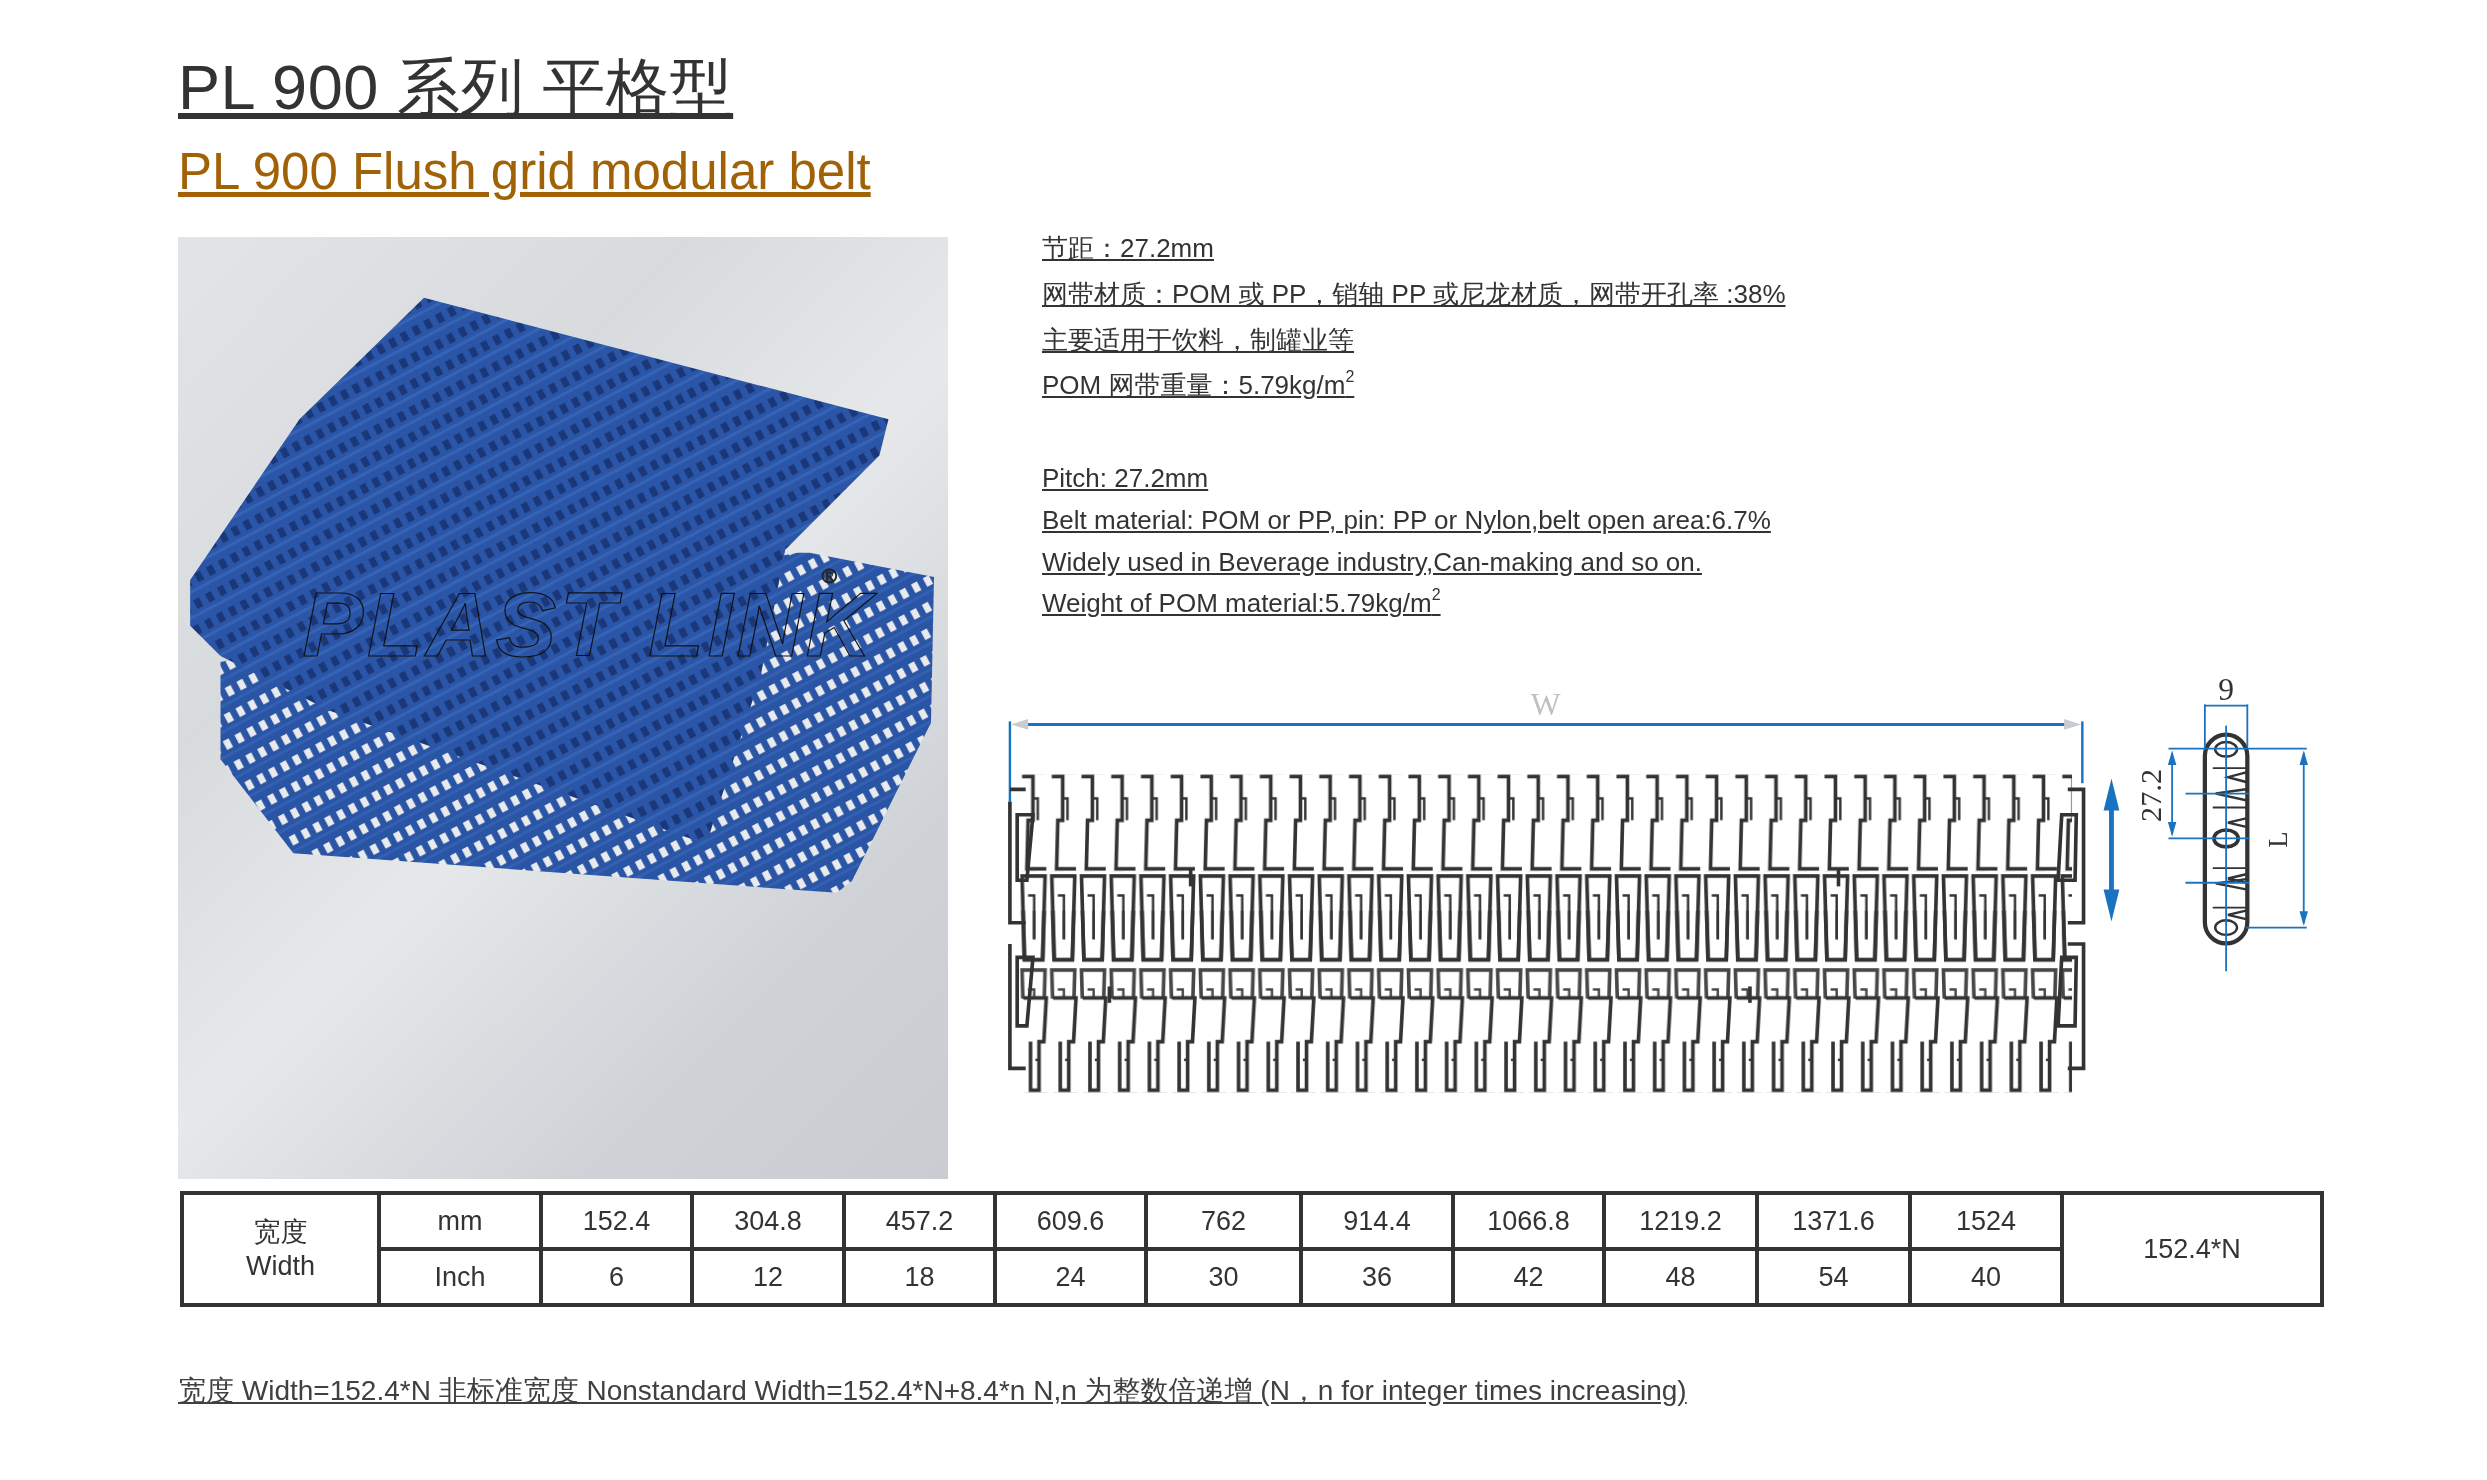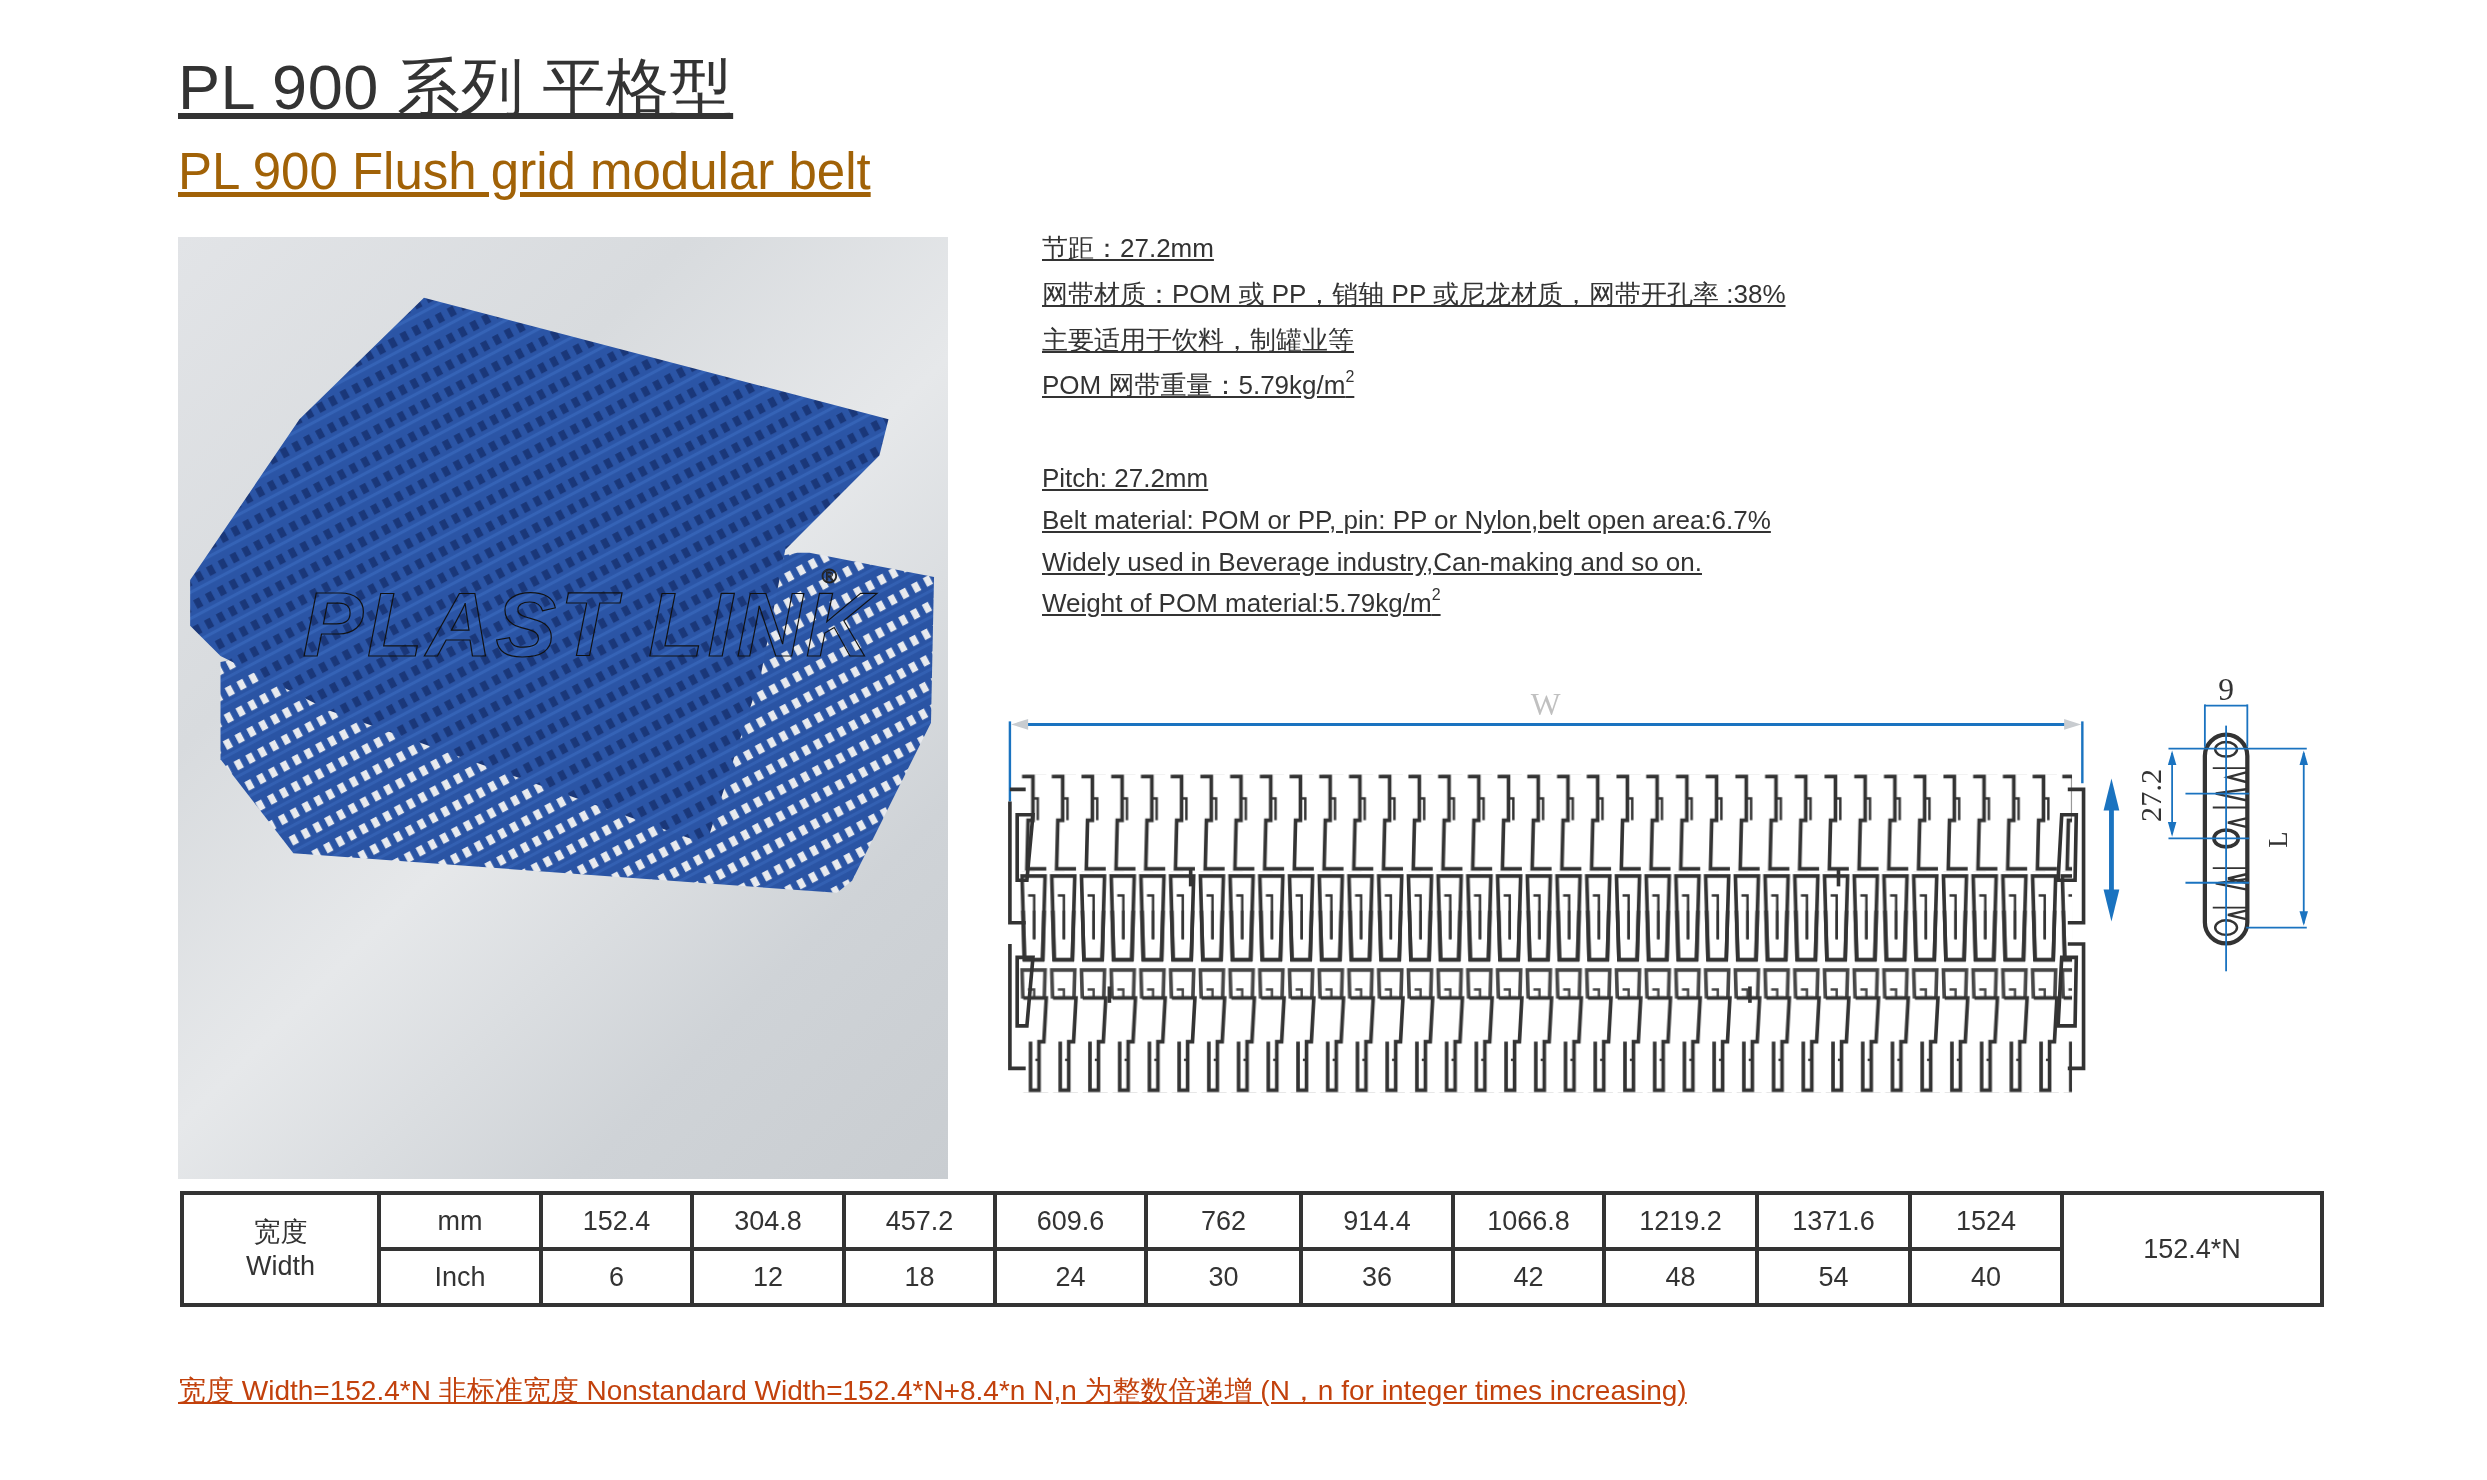--- a/index.html
+++ b/index.html
@@ -17,21 +17,21 @@
   .spec sup { font-size:16px; vertical-align:12px; line-height:0; }
 
   .drawing { left:996px; top:668px; width:1372px; height:461px; }
 
   table.widths { position:absolute; left:180px; top:1191px; width:2140px; height:116px;
                  border-collapse:collapse; table-layout:fixed; }
   table.widths td { border:4.3px solid #333; text-align:center; vertical-align:middle;
                     font-size:27px; color:#333; padding:0; }
   .headcell span { display:block; line-height:34px; }
 
-  .footnote { left:178px; top:1374px; font-size:28px; line-height:34px; color:#c2410c; white-space:nowrap; }
+  .footnote { left:178px; top:1374px; font-size:28px; line-height:34px; color:#404040; white-space:nowrap; }
 </style>
 </head>
 <body>
 
 <div class="abs title">PL 900 系列 平格型</div>
 <div class="abs subtitle">PL 900 Flush grid modular belt</div>
 
 <div class="abs photo">
   <svg width="770" height="770" viewBox="0 0 1268 1268">
     <defs>

